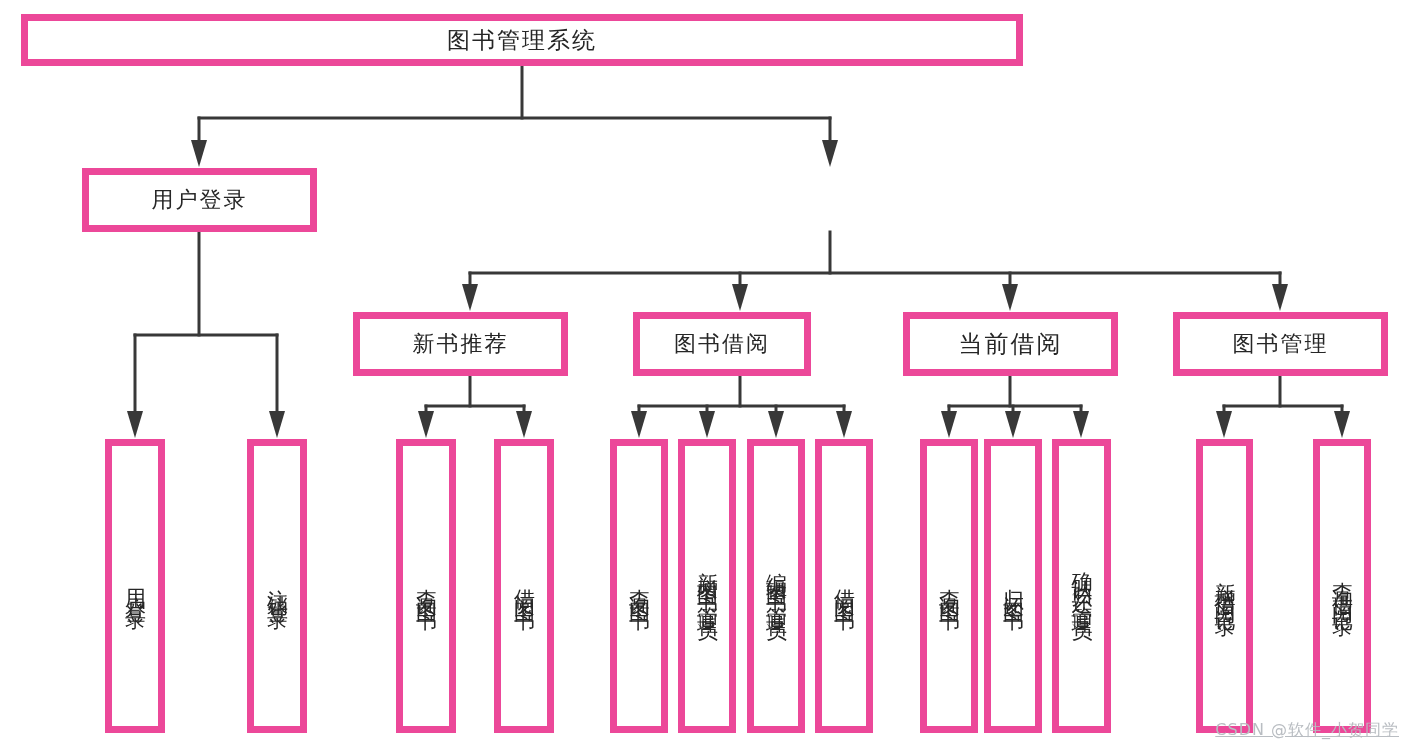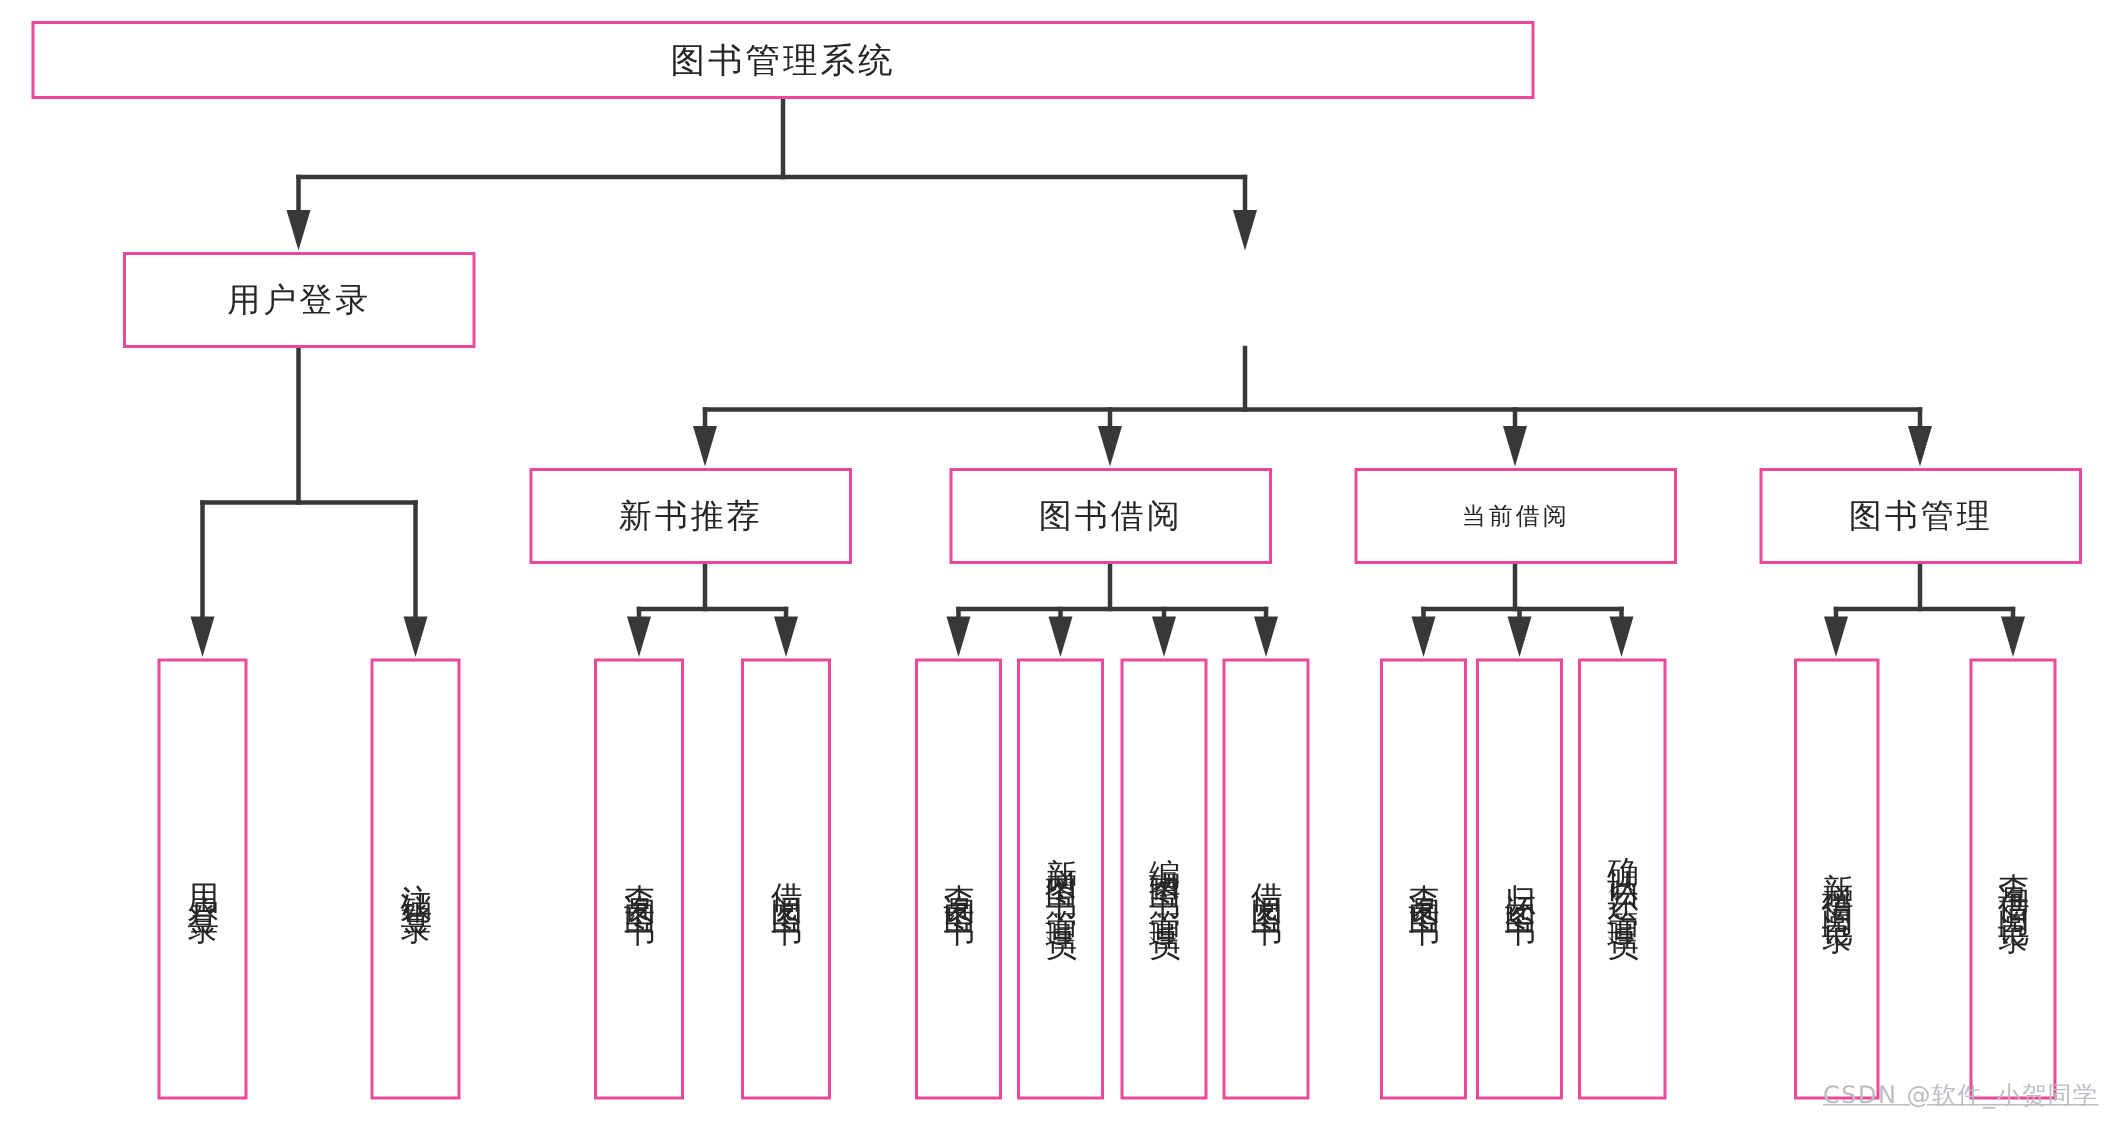--- a/index.html
+++ b/index.html
@@ -19,21 +19,21 @@
   }
   svg.connectors {
     position: absolute;
     left: 0; top: 0;
     width: 1405px; height: 747px;
     z-index: 1;
   }
   .node {
     position: absolute;
     box-sizing: border-box;
-    border: 2px solid #ec4899;
+    border: 7px solid #ec4899;
     background: #ffffff;
     display: flex;
     align-items: center;
     justify-content: center;
     color: #262626;
     z-index: 2;
   }
   .node.h span {
     letter-spacing: 2px;
     white-space: nowrap;
@@ -137,24 +137,24 @@
     <span>图书管理系统</span>
   </div>
 
   <div class="node h" style="left:82px;top:168px;width:235px;height:64px;font-size:22px">
     <span>用户登录</span>
   </div>
 
   <div class="node h" style="left:353px;top:312px;width:215px;height:64px;font-size:22px">
     <span>新书推荐</span>
   </div>
-  <div class="node h" style="left:633px;top:312px;width:215px;height:64px;font-size:22px">
+  <div class="node h" style="left:633px;top:312px;width:178px;height:64px;font-size:22px">
     <span>图书借阅</span>
   </div>
-  <div class="node h" style="left:903px;top:312px;width:215px;height:64px;font-size:16px">
+  <div class="node h" style="left:903px;top:312px;width:215px;height:64px;font-size:24px">
     <span>当前借阅</span>
   </div>
   <div class="node h" style="left:1173px;top:312px;width:215px;height:64px;font-size:22px">
     <span>图书管理</span>
   </div>
 
   <div class="node v" style="left:105px;top:439px;width:60px;height:294px">
     <span>用户登录</span>
   </div>
   <div class="node v" style="left:247px;top:439px;width:60px;height:294px">

